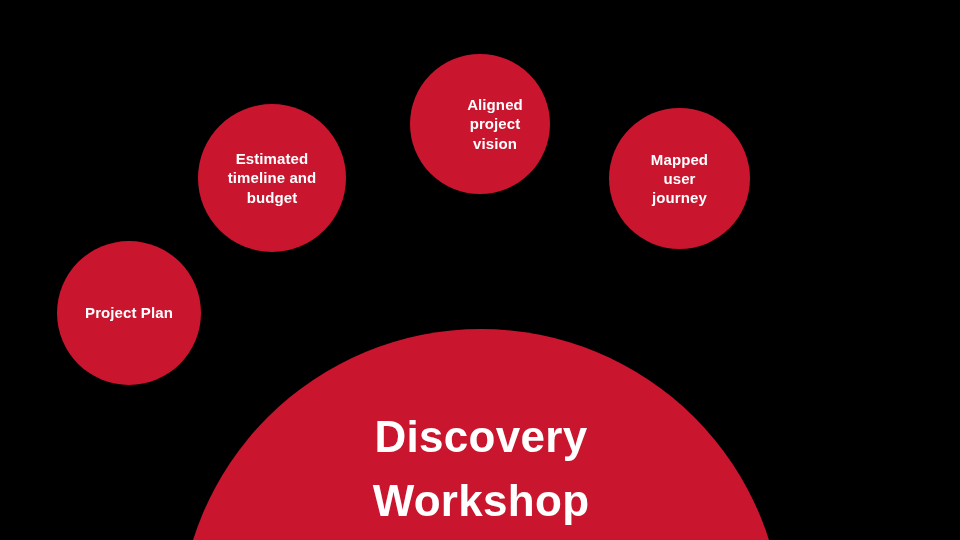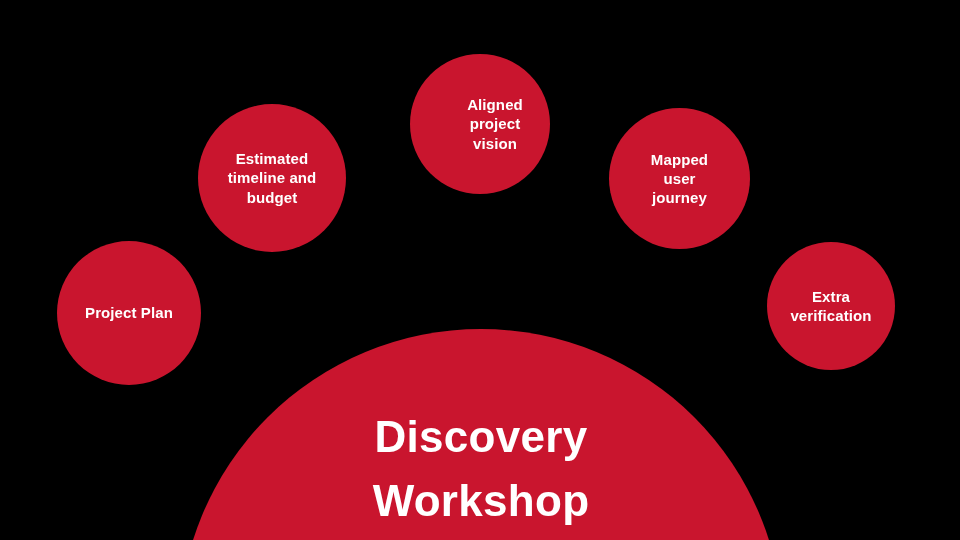--- a/index.html
+++ b/index.html
@@ -134,23 +134,19 @@
     <span class="node-label" style="color: rgb(255, 255, 255); padding-left: 36px;">Aligned project
 vision</span>
   </div>
 
   <div class="node satellite" id="node-mapped-journey" style="background: rgb(201, 21, 46);">
     <span class="node-label" style="color: rgb(255, 255, 255);">Mapped
 user
 journey</span>
   </div>
 
-  <div class="node satellite" id="node-extra-verification" style="background: rgb(201, 21, 46);">
-    <span class="node-label" style="color: rgb(255, 255, 255);">Extra
-verification</span>
-  </div>
 
   <div class="node" id="node-discovery-workshop" style="background: rgb(201, 21, 46);">
     <span class="node-label" style="color: rgb(255, 255, 255);">Discovery
 Workshop</span>
   </div>
 
 </div>
 
 </body></html>

